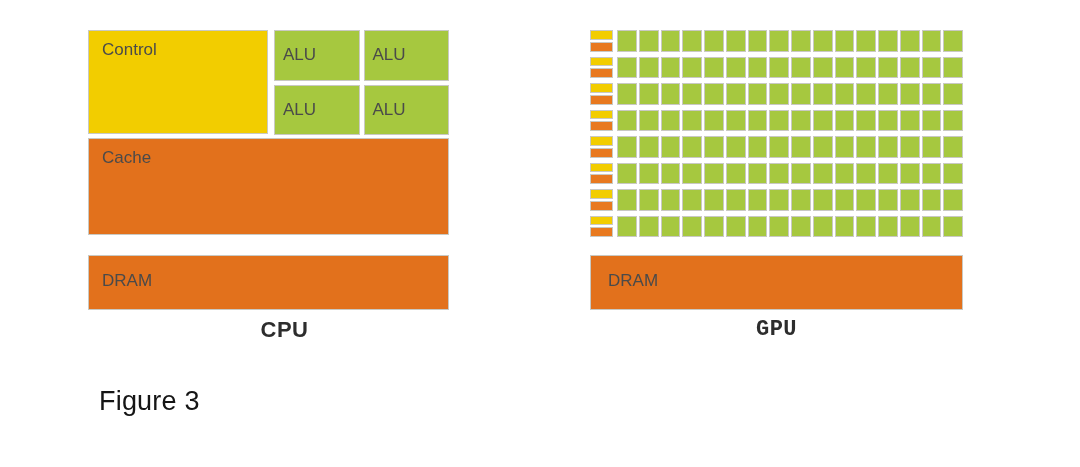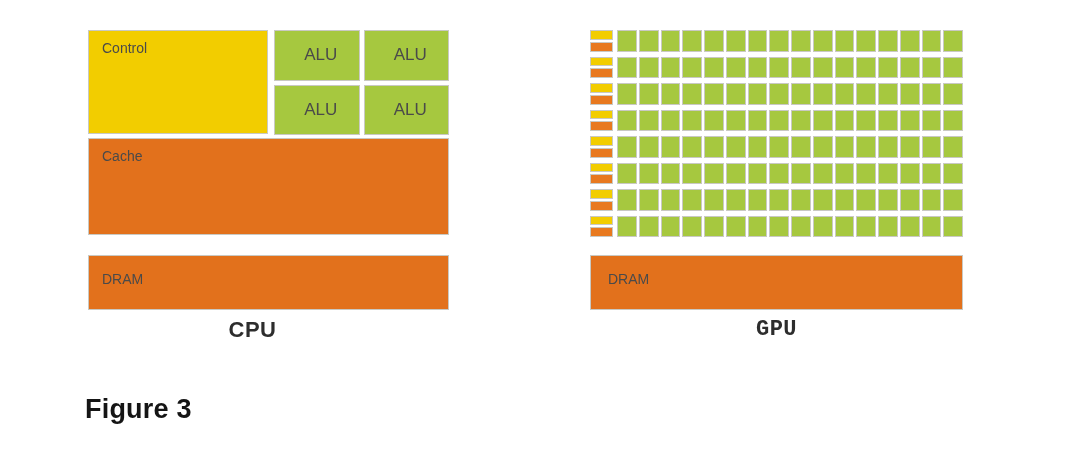--- a/index.html
+++ b/index.html
@@ -3,59 +3,59 @@
 <meta charset="utf-8">
 <style>
   html,body{margin:0;padding:0;background:#ffffff;}
   #canvas{
     position:relative;width:1080px;height:467px;background:#ffffff;overflow:hidden;
     font-family:"Liberation Sans",sans-serif;
   }
   .box{
     position:absolute;box-sizing:border-box;
     border:1px solid var(--border);
-    font-size:14px;color:var(--boxlabel);
+    font-size:17px;color:var(--boxlabel);
   }
   
   #cpu-control{left:88px;top:30px;width:180px;height:104px;background:var(--yellow);padding:9px 0 0 13px;}
   #cpu-alu-grid{
     position:absolute;left:274px;top:30px;width:175px;height:105px;
     display:grid;grid-template-columns:1fr 1fr;grid-template-rows:1fr 1fr;gap:4px;
   }
   .alu{
     background:var(--green);border:1px solid var(--border);box-sizing:border-box;
     display:flex;align-items:center;padding-left:8px;
-    font-size:17px;color:var(--boxlabel);justify-content:center;
+    font-size:17px;color:var(--boxlabel);
   }
   #cpu-cache{left:88px;top:138px;width:361px;height:97px;background:var(--orange);padding:9px 0 0 13px;}
   #cpu-dram{left:88px;top:255px;width:361px;height:55px;background:var(--orange);padding:15px 0 0 13px;}
   .chip-title{
     position:absolute;text-align:center;
     font-size:22px;font-weight:600;color:var(--chiplabel);letter-spacing:0.5px;
   }
-  #cpu-title{left:72px;top:317px;width:361px;}
+  #cpu-title{left:104px;top:317px;width:361px;}
   
   #gpu-rows{
     position:absolute;left:590px;top:30px;width:373px;height:207px;
     display:flex;flex-direction:column;gap:5px;
   }
   .gpu-row{flex:1;display:flex;gap:4px;}
   .gpu-ctl{width:23px;display:flex;flex-direction:column;gap:2px;}
   .gpu-ctl-y{flex:1;background:var(--yellow);border:1px solid var(--border);box-sizing:border-box;}
   .gpu-ctl-o{flex:1;background:var(--orange2);border:1px solid var(--border);box-sizing:border-box;}
   .gpu-grid{flex:1;display:grid;grid-template-columns:repeat(16,1fr);gap:2px;}
   .gpu-cell{background:var(--green);border:1px solid var(--border);box-sizing:border-box;}
   #gpu-dram{left:590px;top:255px;width:373px;height:55px;background:var(--orange);padding:15px 0 0 17px;}
   #gpu-title{left:590px;top:317px;width:373px;font-family:Liberation Mono, monospace;}
   
   #caption{
-    position:absolute;left:85px;top:386px;
+    position:absolute;left:99px;top:386px;
     display:flex;gap:24px;
-    font-size:27px;font-weight:bold;color:var(--caption);
-    letter-spacing:0.2px;white-space:nowrap;margin-top:8px;
+    font-size:27px;font-weight:normal;color:var(--caption);
+    letter-spacing:0.2px;white-space:nowrap;
   }
 </style>
 </head>
 <body>
 
 <div id="canvas">
 
   <div>
     <div class="box" id="cpu-control">
       <span>Control</span>

